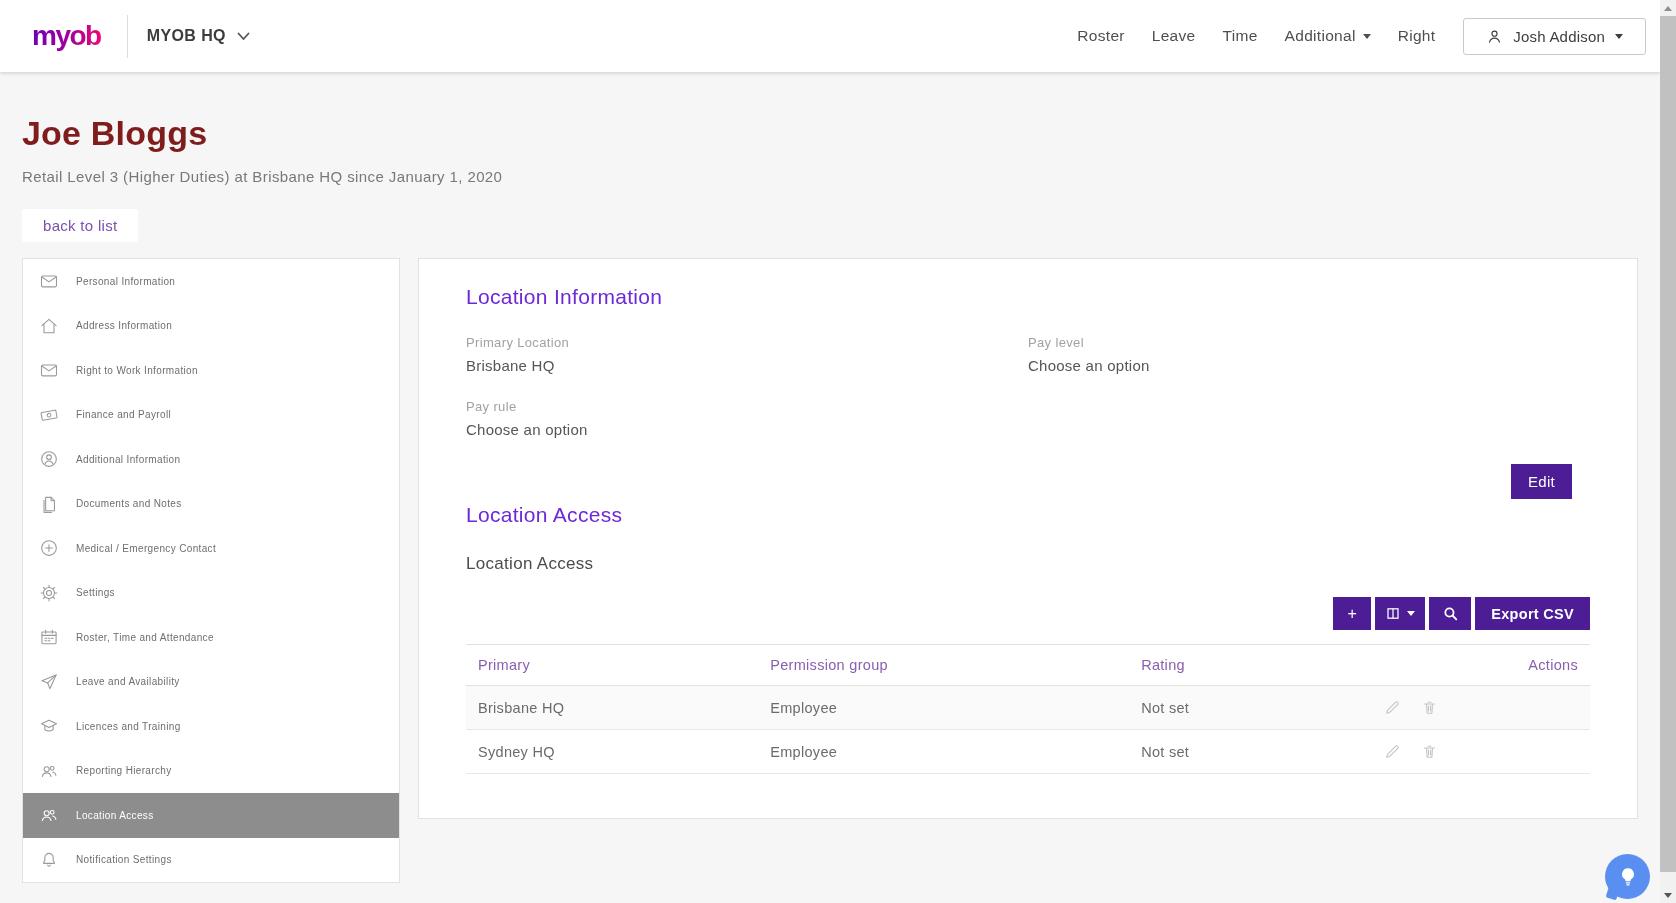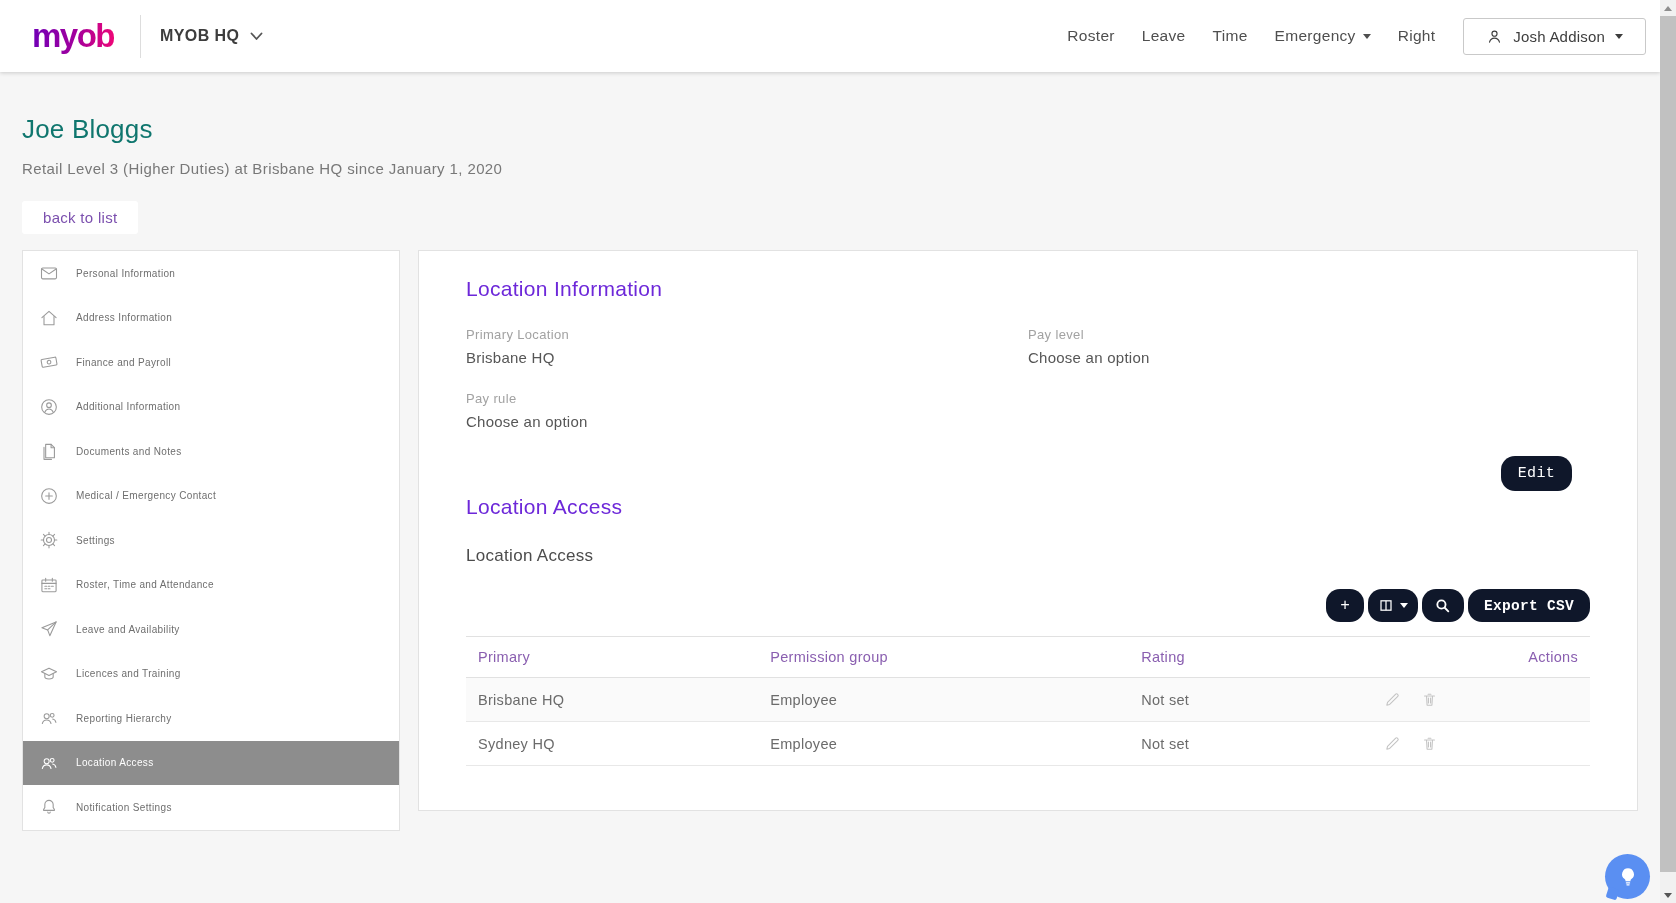--- a/index.html
+++ b/index.html
@@ -4,41 +4,41 @@
 <style>
   * { box-sizing: border-box; margin: 0; padding: 0; }
   html,body { background:#e9e9e9; }
   body { font-family: "Liberation Sans", "DejaVu Sans", sans-serif; }
   .viewport { position:relative; width:1676px; height:903px; background:#f6f6f6; overflow:hidden; }
 
   
   .topnav { position:absolute; top:0; left:0; width:1660px; height:72px; background:#fff;
             box-shadow:0 1px 4px rgba(0,0,0,.18); display:flex; align-items:center;
             padding:0 14px 0 32px; z-index:5; }
-  .logo { font-size:33px; font-weight:bold; letter-spacing:-1.5px;
+  .logo { font-size:28px; font-weight:bold; letter-spacing:-1.5px;
           background:linear-gradient(90deg,#7100b6 0%, #a4009c 55%, #ed0677 100%);
           -webkit-background-clip:text; background-clip:text; color:transparent; cursor:pointer; }
   .nav-divider { width:1px; height:43px; background:#ddd; margin-left:26px; }
   .company { display:flex; align-items:center; gap:11px; margin-left:19px; font-size:16px;
              font-weight:bold; color:#3d3d3d; letter-spacing:.4px; cursor:pointer; }
   .chev svg { display:block; }
   .nav-links { margin-left:auto; display:flex; align-items:center; gap:27px; }
   .nav-link { display:flex; align-items:center; gap:7px; font-size:15.5px; color:#4f4f4f;
               letter-spacing:.3px; text-decoration:none; cursor:pointer; }
   .caret-down { width:0; height:0; border-left:4.5px solid transparent; border-right:4.5px solid transparent;
                 border-top:5.5px solid currentColor; display:inline-block; }
   .user-box { border:1px solid #c9c9c9; border-radius:3px; height:37px; display:flex; align-items:center;
               gap:10px; padding:0 22px; margin-left:28px; font-size:15px; color:#3d3d3d;
               background:#fff; cursor:pointer; letter-spacing:.2px; }
   .user-box .uicon svg { display:block; stroke:#3d3d3d; fill:none; stroke-width:1.6;
                          stroke-linecap:round; stroke-linejoin:round; }
 
   
   .page { position:absolute; top:72px; left:0; width:1660px; padding:0 22px; }
-  .page-title { margin-top:42px; font-size:26px; color:#0f766e; font-weight:400; letter-spacing:.2px; }
+  .page-title { margin-top:42px; font-size:34px; color:#7f1d1d; font-weight:700; letter-spacing:.2px; }
   .page-subtitle { margin-top:15px; font-size:15px; color:#787878; letter-spacing:.4px; }
   .back-btn { margin-top:24px; display:inline-block; background:#fff; color:#7b4fae; font-size:15px;
               padding:8px 21px; border-radius:3px; border:none; cursor:pointer; letter-spacing:.3px; }
   .content { display:flex; align-items:flex-start; gap:18px; margin-top:16px; }
 
   
   .sidebar { width:378px; background:#fff; border:1px solid #e2e2e2; }
   .side-item { height:44.5px; display:flex; align-items:center; gap:17px; padding:0 16px;
                font-size:10px; color:#6e6e6e; letter-spacing:.35px; cursor:pointer; white-space:nowrap; }
   .side-item .icon { width:20px; height:20px; color:#9a9a9a; flex:none; }
@@ -47,22 +47,22 @@
   .side-item.selected { background:#8d8d8d; color:#fff; }
   .side-item.selected .icon { color:#fff; }
 
   
   .main { flex:1; background:#fff; border:1px solid #e2e2e2; padding:26px 47px 44px; min-height:558px; }
   .section-heading { font-size:21px; font-weight:400; color:#6d28d9; letter-spacing:.3px; }
   .fields { margin-top:26px; display:grid; grid-template-columns:1fr 1fr; row-gap:25px; }
   .field-label { font-size:13px; color:#a2a2a2; letter-spacing:.35px; }
   .field-value { margin-top:7px; font-size:15px; color:#565656; letter-spacing:.25px; }
   .edit-row { display:flex; justify-content:flex-end; margin-top:26px; }
-  .btn-purple { background:#0f172a; color:#fff; border:none; border-radius:14px; cursor:pointer;
-                font-family:Liberation Mono, monospace; }
+  .btn-purple { background:#4c1d95; color:#fff; border:none; border-radius:0; cursor:pointer;
+                font-family:Liberation Sans, sans-serif; }
   .edit-btn { font-size:15px; padding:9px 17px; margin-right:18px; letter-spacing:.3px; }
   .la-heading { margin-top:4px; }
   .la-subheading { margin-top:27px; font-size:17px; font-weight:400; color:#4c4c4c; letter-spacing:.3px; }
   .toolbar { margin-top:23px; display:flex; justify-content:flex-end; gap:4px; }
   .toolbar .tb { height:33px; display:flex; align-items:center; justify-content:center; }
   .tb-plus { width:38px; font-size:16px; }
   .tb-cols { width:50px; gap:6px; }
   .tb-cols svg, .tb-search svg { display:block; }
   .tb-search { width:42px; }
   .tb-export { padding:0 16px; font-weight:bold; font-size:14.5px; letter-spacing:.3px; }
@@ -119,21 +119,21 @@
         <a class="nav-link">
           <span>Roster</span>
         </a>
         <a class="nav-link">
           <span>Leave</span>
         </a>
         <a class="nav-link">
           <span>Time</span>
         </a>
         <a class="nav-link">
-          <span>Emergency</span>
+          <span>Additional</span>
           <span class="caret-down"></span>
         </a>
         <a class="nav-link">
           <span>Right</span>
         </a>
       </nav>
     <div class="user-box">
       <span class="uicon">
         <svg width="17" height="17" viewBox="0 0 24 24">
             <circle cx="12" cy="8" r="3.6"></circle>
@@ -163,20 +163,29 @@
             <span>Personal Information</span>
           </div>
           <div class="side-item">
             <span class="icon">
               <svg viewBox="0 0 24 24">
                 <path d="M3.5 11.5 12 4l8.5 7.5"></path>
                 <path d="M6 10.2V20h12v-9.8"></path>
               </svg>
             </span>
             <span>Address Information</span>
+          </div>
+          <div class="side-item">
+            <span class="icon">
+              <svg viewBox="0 0 24 24">
+                <rect x="3" y="6" width="18" height="13" rx="1.5"></rect>
+                <path d="M3.5 7.2 12 13l8.5-5.8"></path>
+              </svg>
+            </span>
+            <span>Right to Work Information</span>
           </div>
           <div class="side-item">
             <span class="icon">
               <svg viewBox="0 0 24 24">
                 <g transform="rotate(-10 12 12)">
                   <rect x="3" y="7.5" width="18" height="9.5" rx="1.2"></rect>
                   <circle cx="12" cy="12.2" r="2.2"></circle>
                 </g>
               </svg>
             </span>

